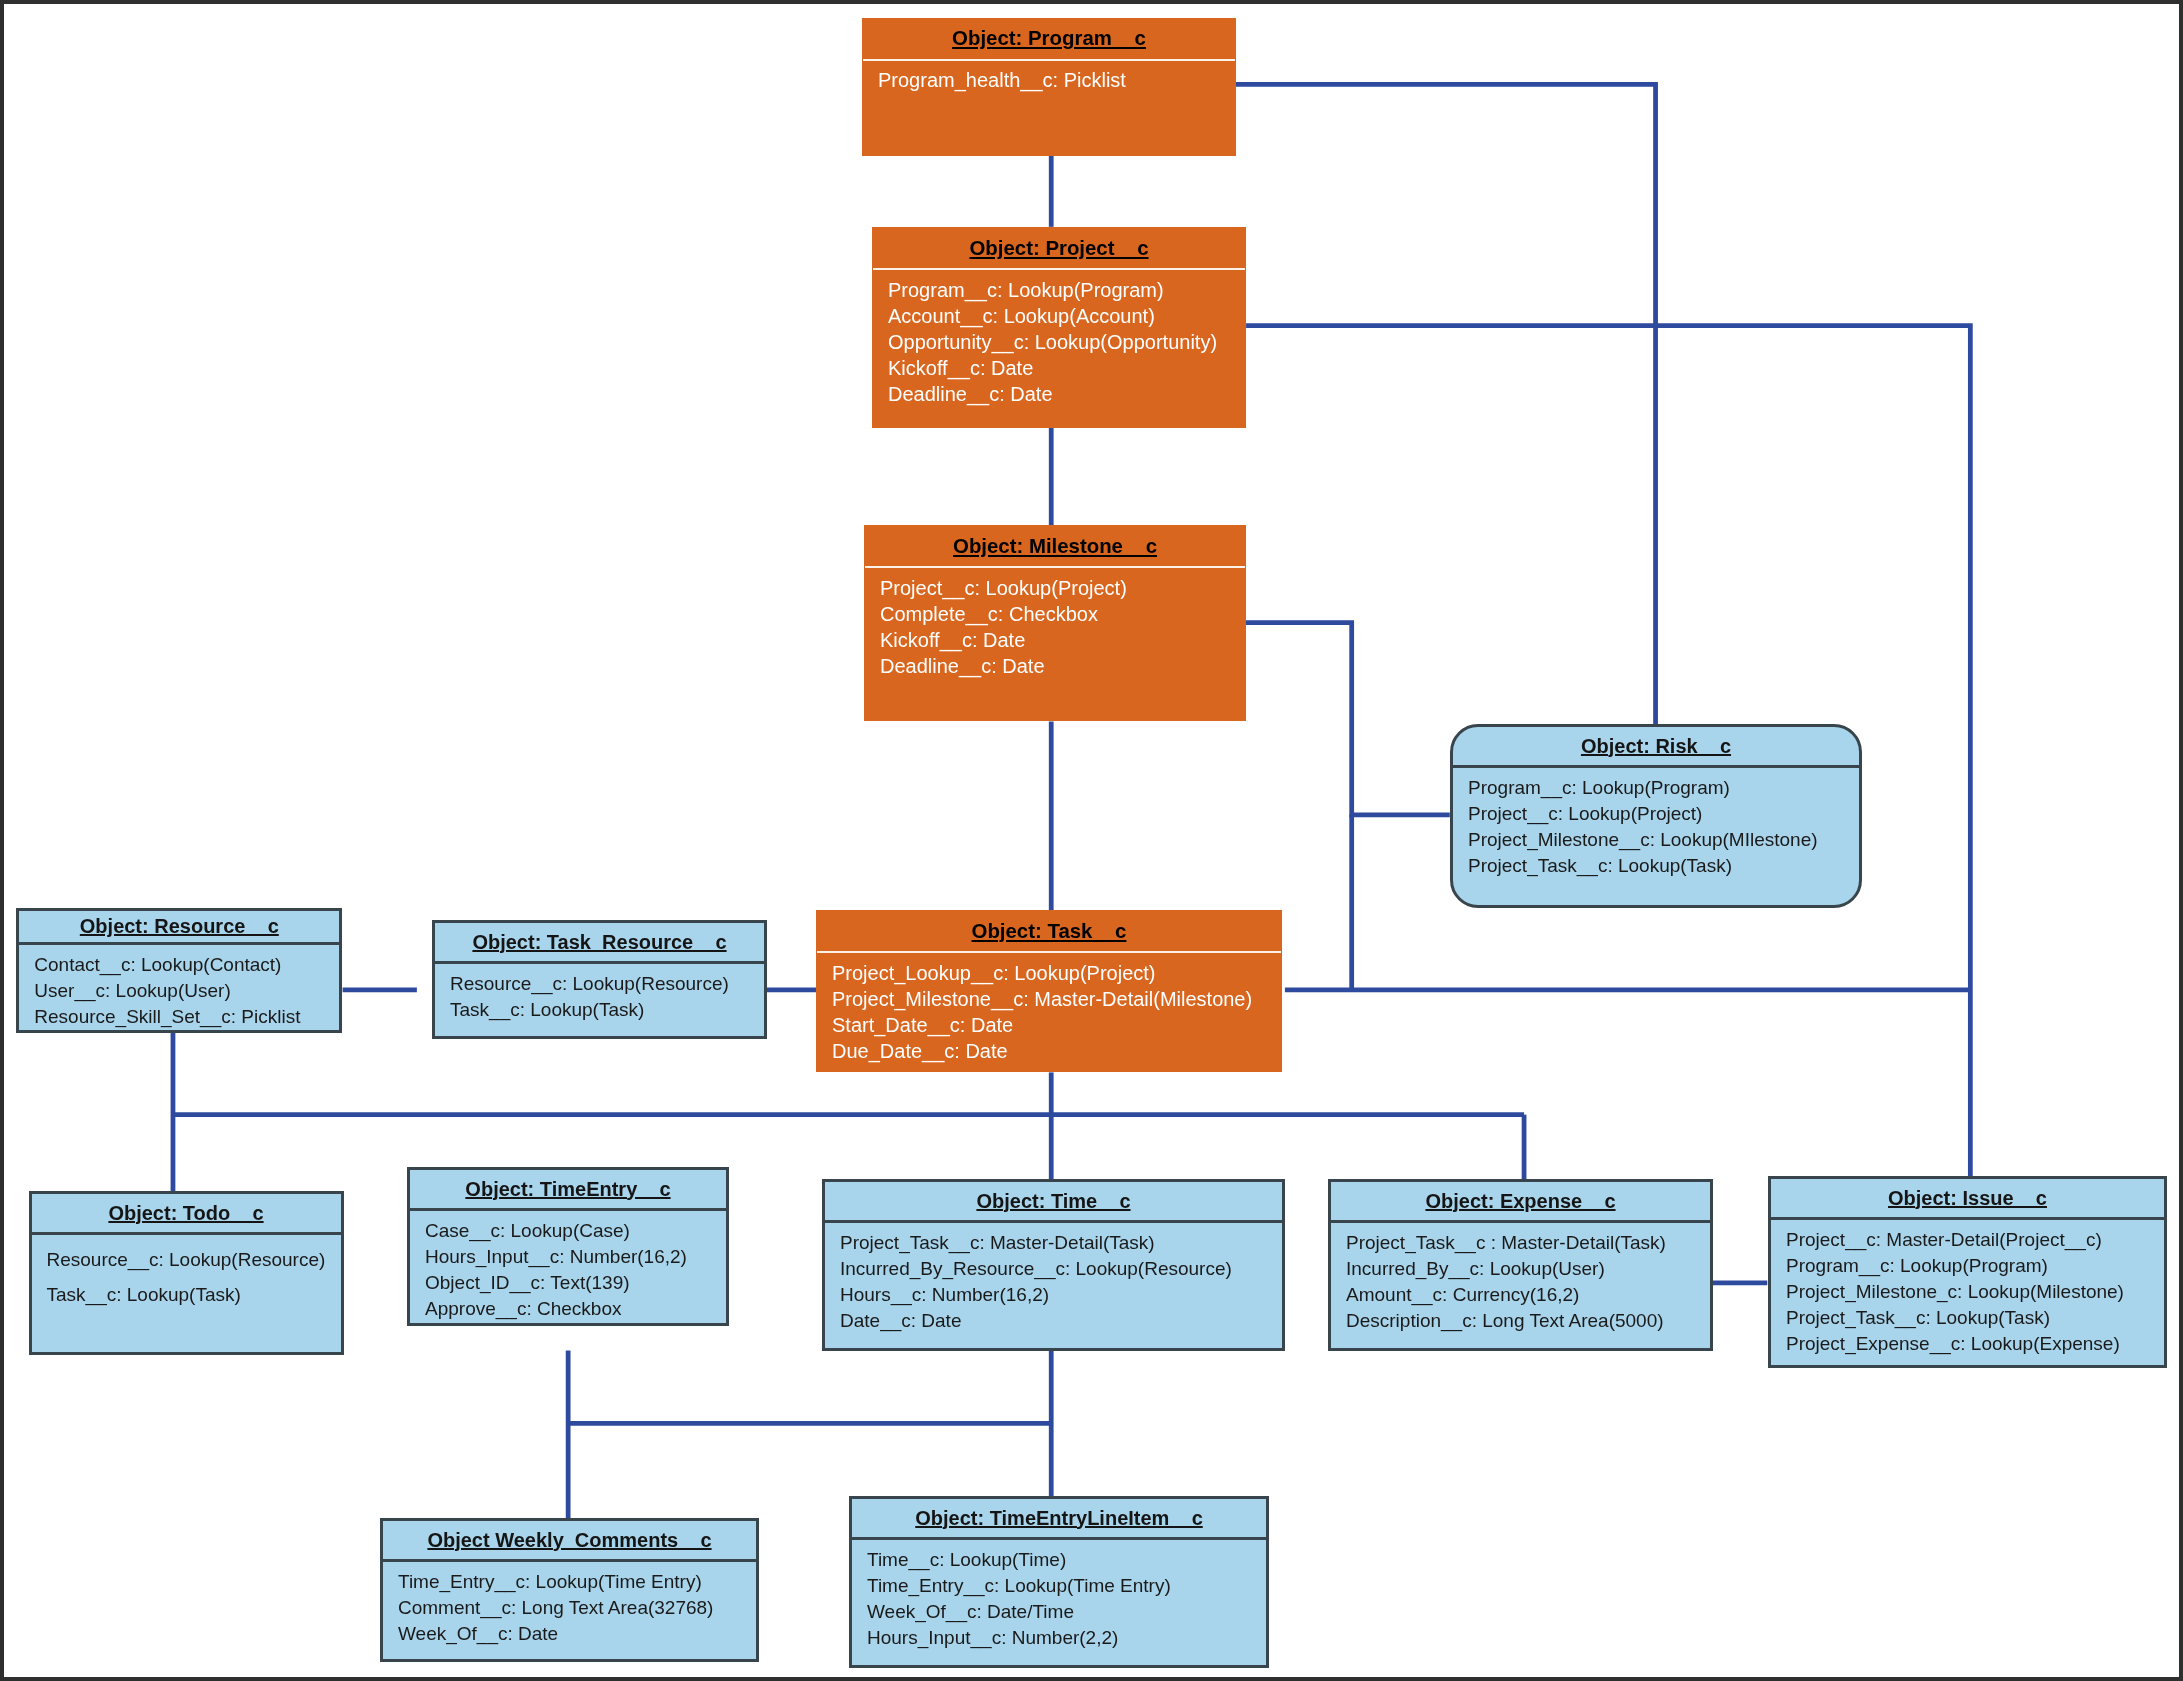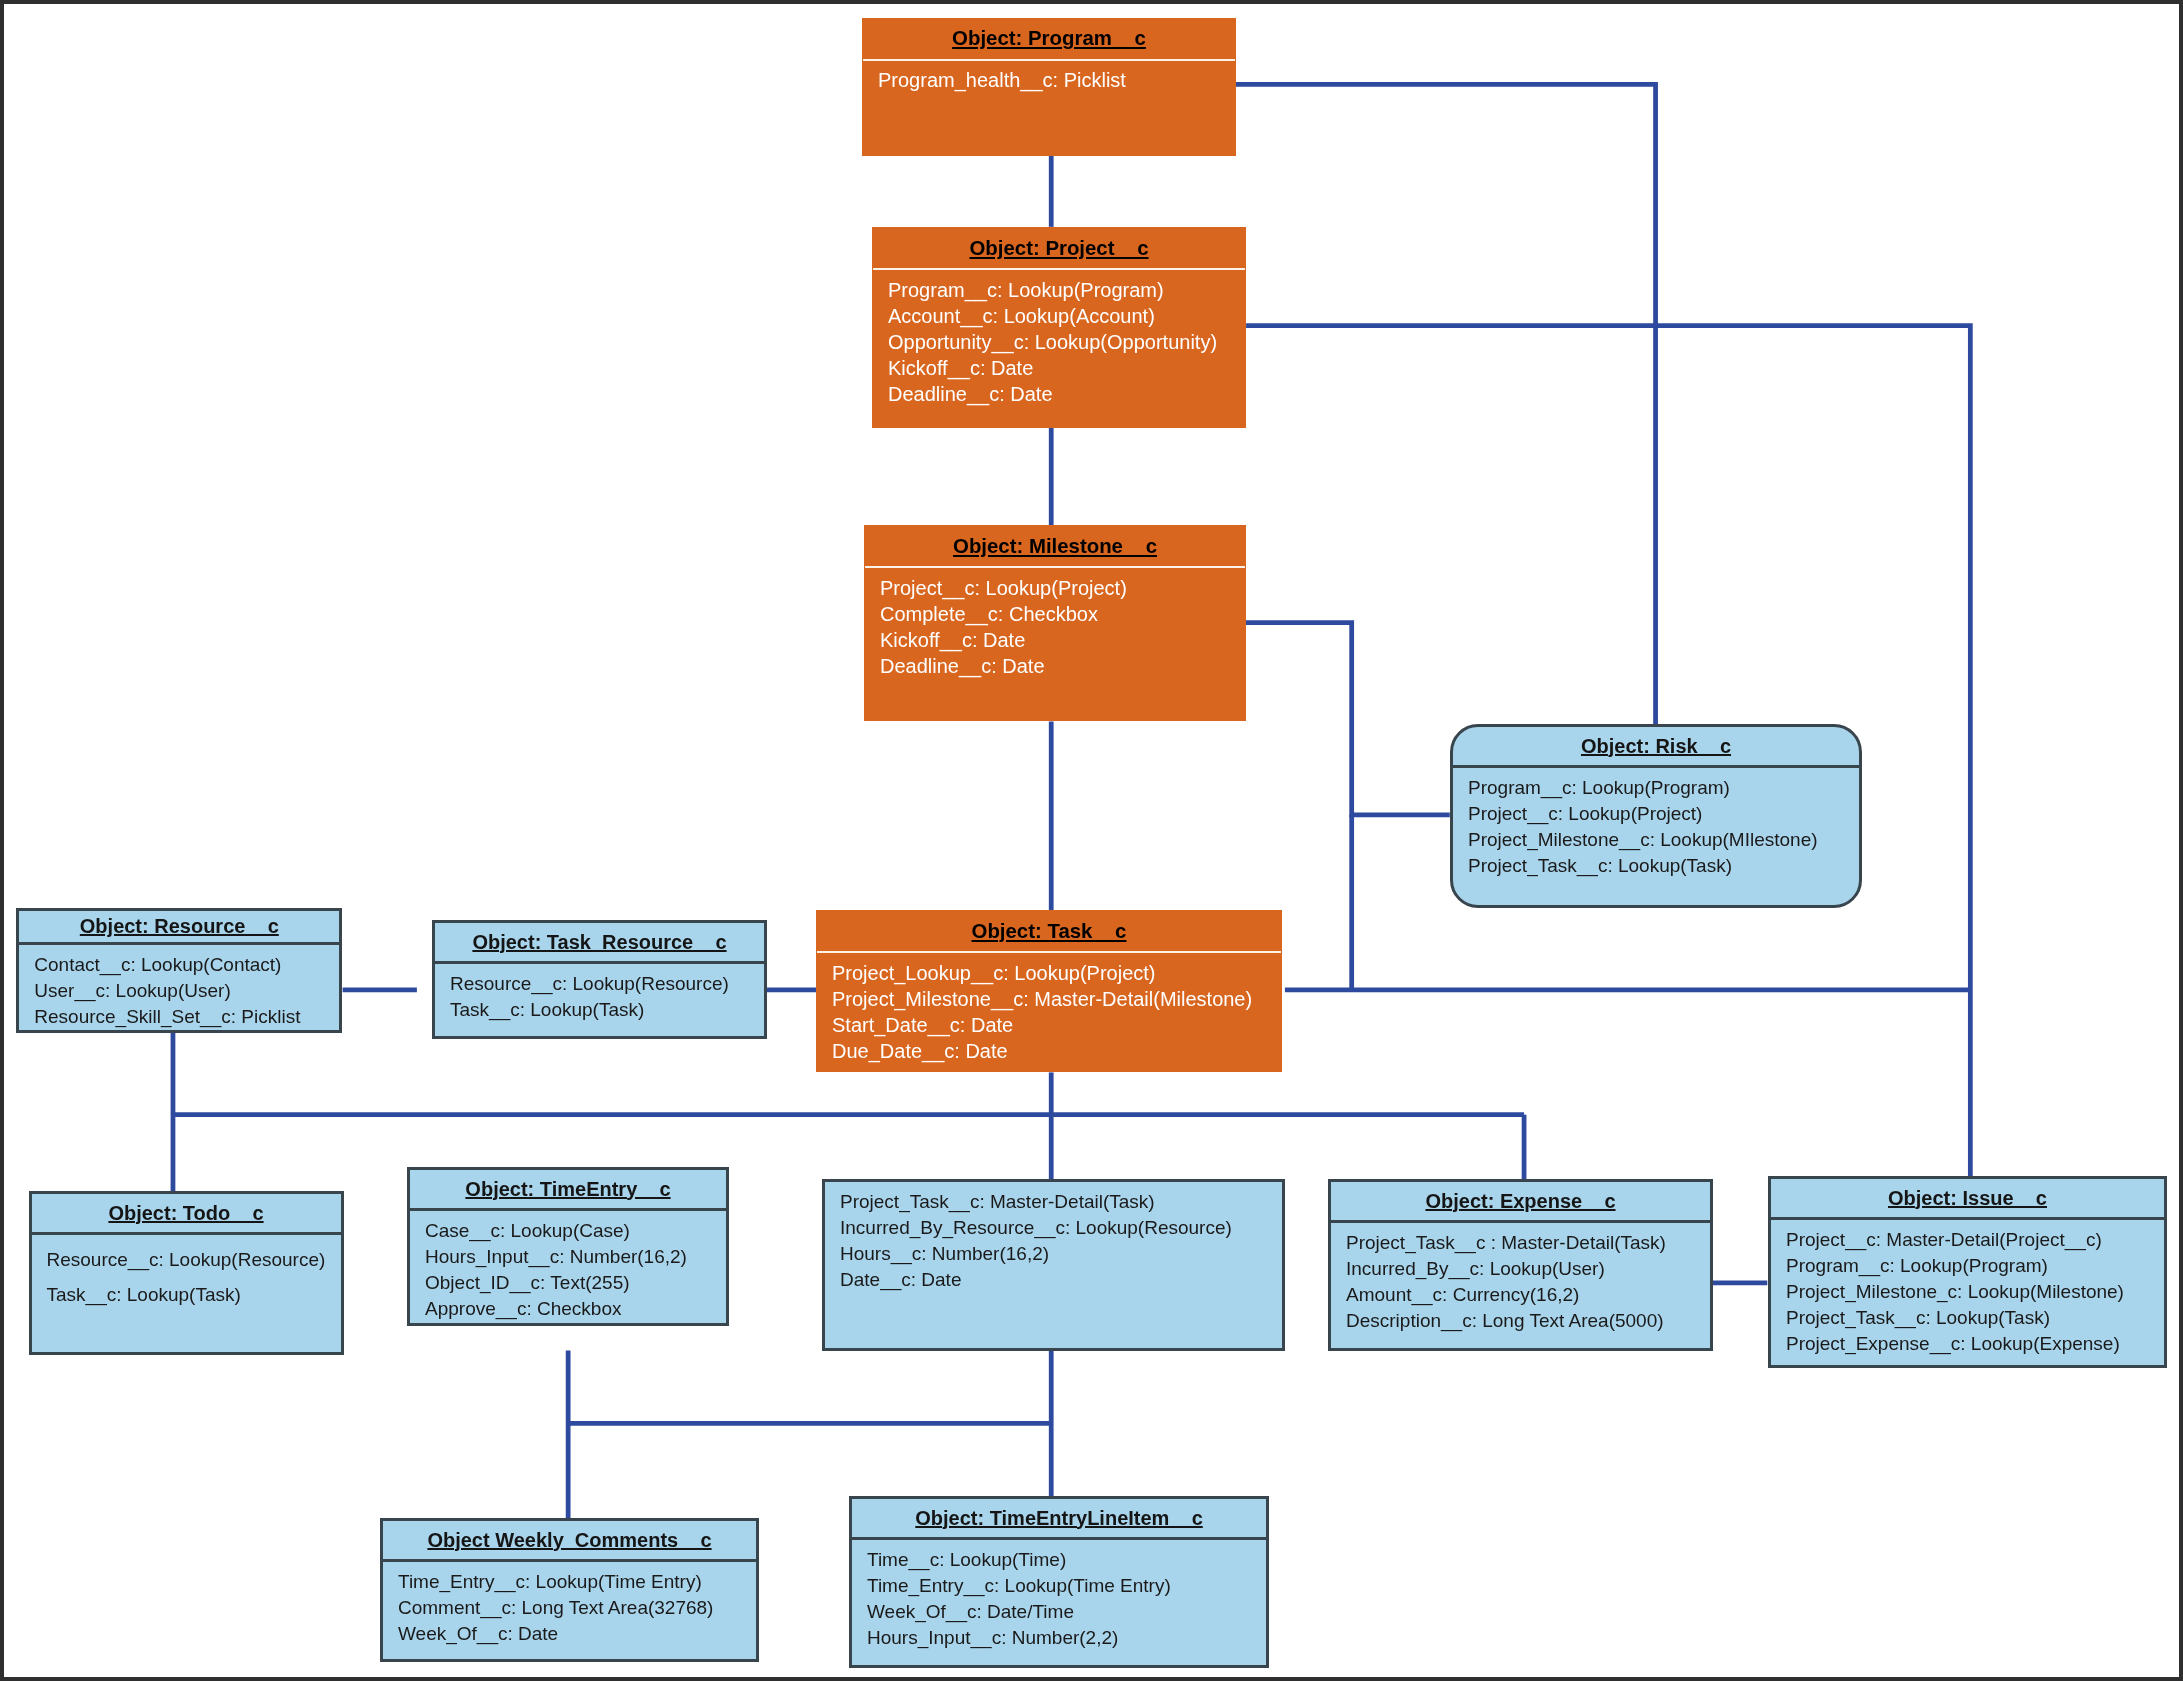--- a/index.html
+++ b/index.html
@@ -172,26 +172,27 @@
       <div class="field">Resource__c: Lookup(Resource)</div>
       <div class="field">Task__c: Lookup(Task)</div>
     </div>
   </div>
 
   <div class="entity e-blue" style="left:403px;top:1163px;width:322px;height:159px;">
     <div class="hdr">Object: TimeEntry__c</div>
     <div class="body">
       <div class="field">Case__c: Lookup(Case)</div>
       <div class="field">Hours_Input__c: Number(16,2)</div>
-      <div class="field">Object_ID__c: Text(255)</div>
+      <div class="field">Object_ID__c: Text(139)</div>
       <div class="field">Approve__c: Checkbox</div>
     </div>
   </div>
 
   <div class="entity e-blue" style="left:818px;top:1175px;width:463px;height:172px;">
+    <div class="hdr">Object: Time__c</div>
     <div class="body">
       <div class="field">Project_Task__c: Master-Detail(Task)</div>
       <div class="field">Incurred_By_Resource__c: Lookup(Resource)</div>
       <div class="field">Hours__c: Number(16,2)</div>
       <div class="field">Date__c: Date</div>
     </div>
   </div>
 
   <div class="entity e-blue" style="left:1324px;top:1175px;width:385px;height:172px;">
     <div class="hdr">Object: Expense__c</div>

